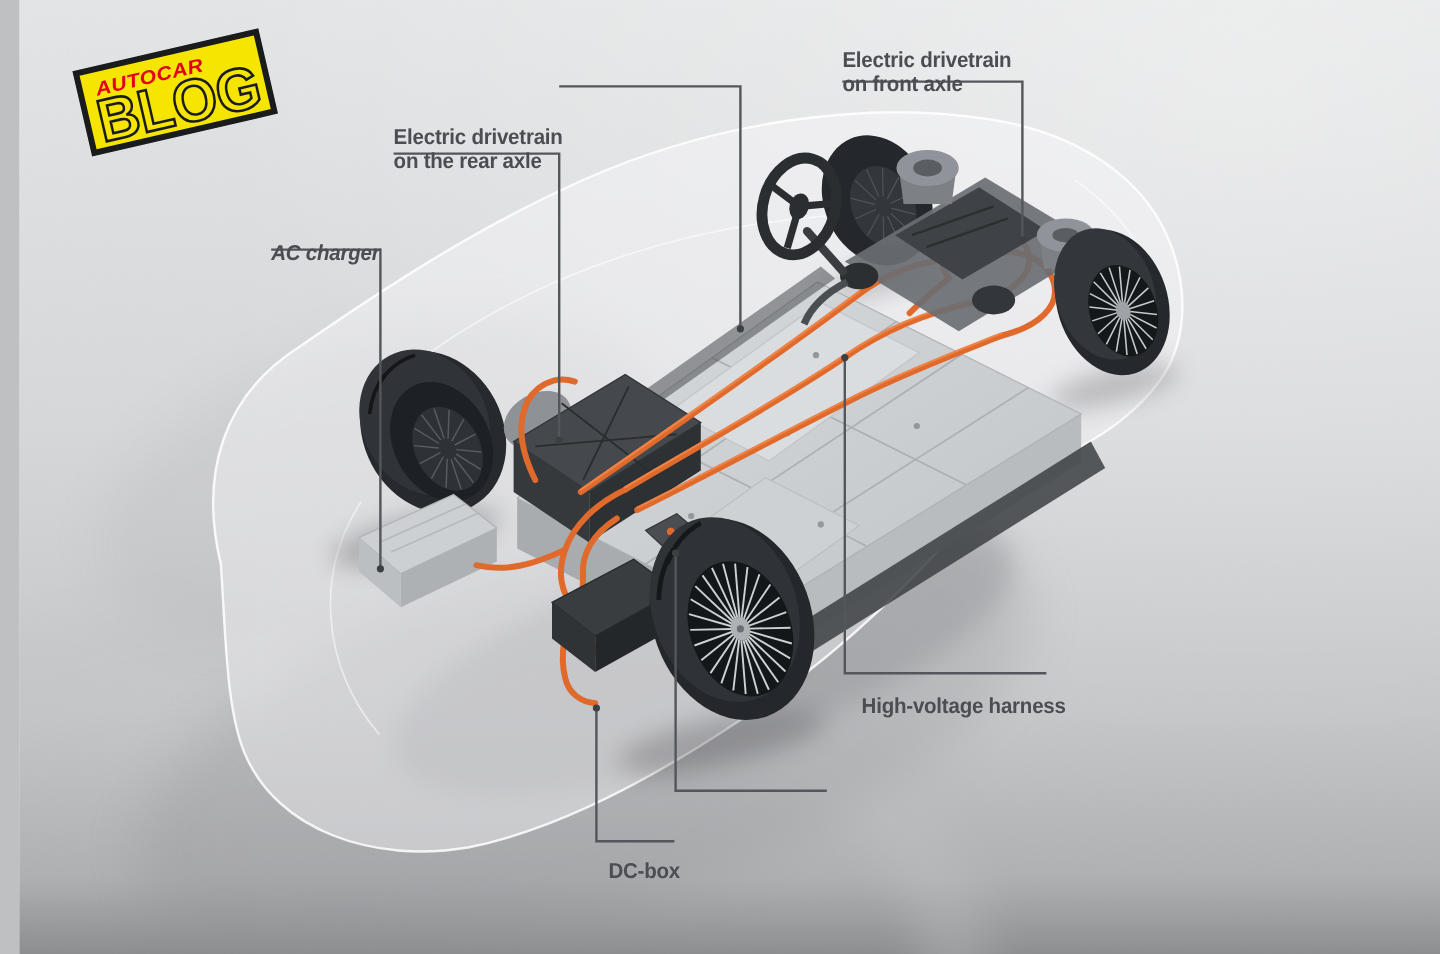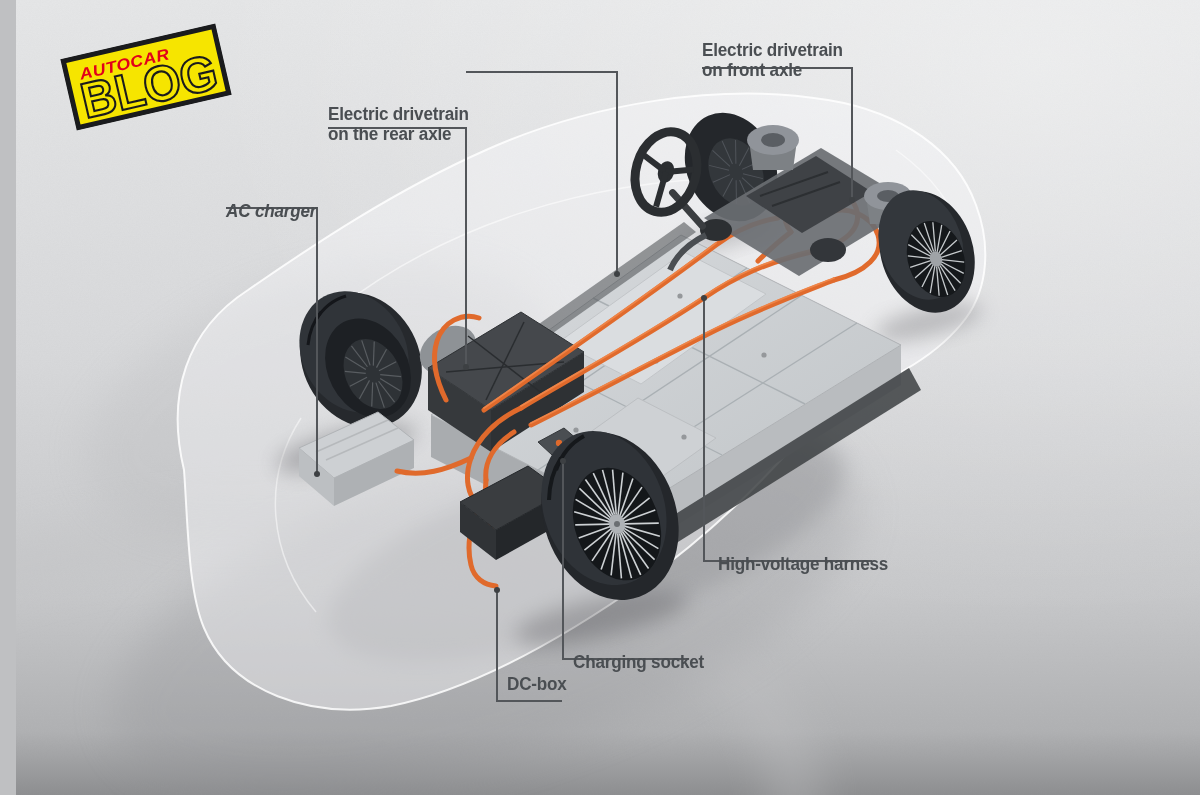--- a/index.html
+++ b/index.html
@@ -325,27 +325,24 @@
     <span class="tx">Electric drivetrain
 on front axle</span>
   </div>
   <div class="callout" style="left:312px;top:84px;">
     <span class="tx">Electric drivetrain
 on the rear axle</span>
   </div>
   <div class="callout" style="left:210px;top:181px;font-style:italic;">
     <span class="tx">AC charger</span>
   </div>
-  <div class="callout" style="left:702px;top:534px;">
+  <div class="callout" style="left:702px;top:558px;">
     <span class="tx">High-voltage harness</span>
   </div>
-  <div class="callout" style="left:557px;top:632px;">
-    <span class="tx">Charging socket</span>
-  </div>
-  <div class="callout" style="left:491px;top:654px;text-decoration:underline;">
+  <div class="callout" style="left:491px;top:696px;text-decoration:underline;">
     <span class="tx">DC-box</span>
   </div>
 
   <div class="logo">
     <svg width="160" height="74" viewBox="0 0 160 74">
       <rect x="3" y="3" width="154" height="68" fill="#f6e500" stroke="#1a1b1d" stroke-width="5"></rect>
       <text x="16" y="25" font-size="16" font-weight="bold" font-style="italic" fill="#e2001a" letter-spacing="0.5" textLength="92" lengthAdjust="spacingAndGlyphs">AUTOCAR</text>
       <text x="12" y="64" font-size="50" font-weight="bold" fill="none" stroke="#1a1b1d" stroke-width="2.2" textLength="138" lengthAdjust="spacingAndGlyphs">BLOG</text>
     </svg>
   </div>

